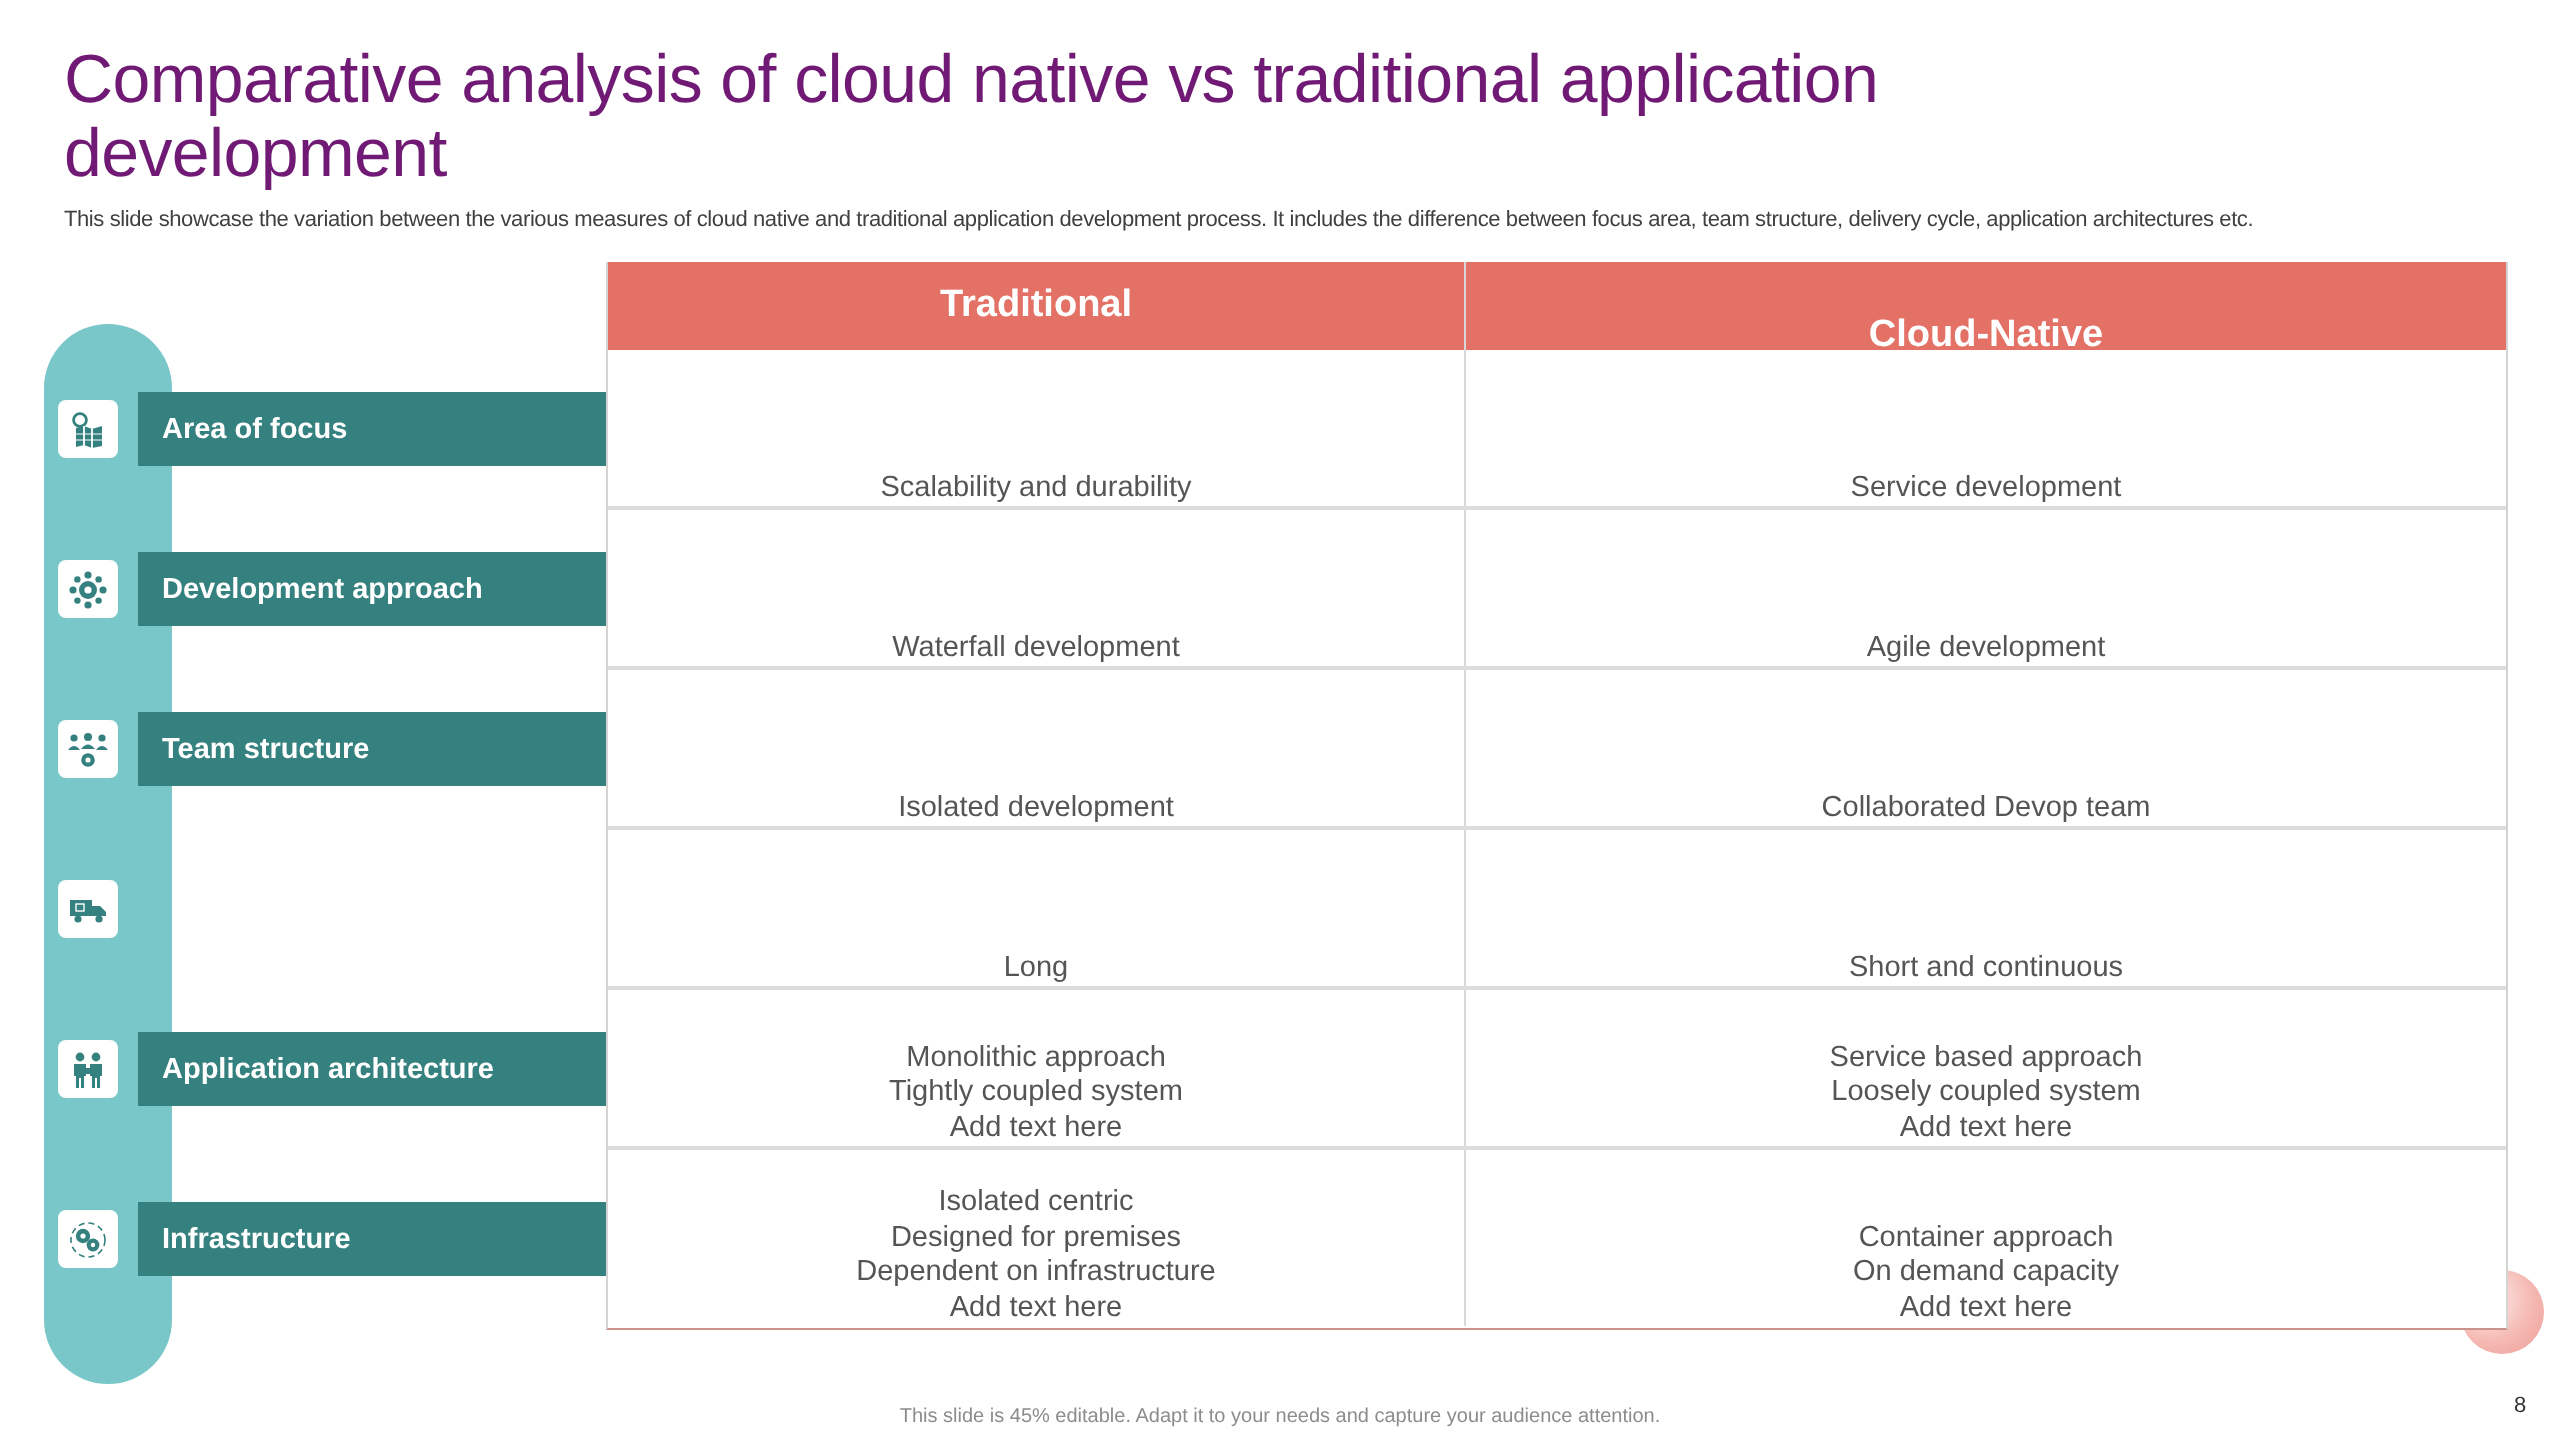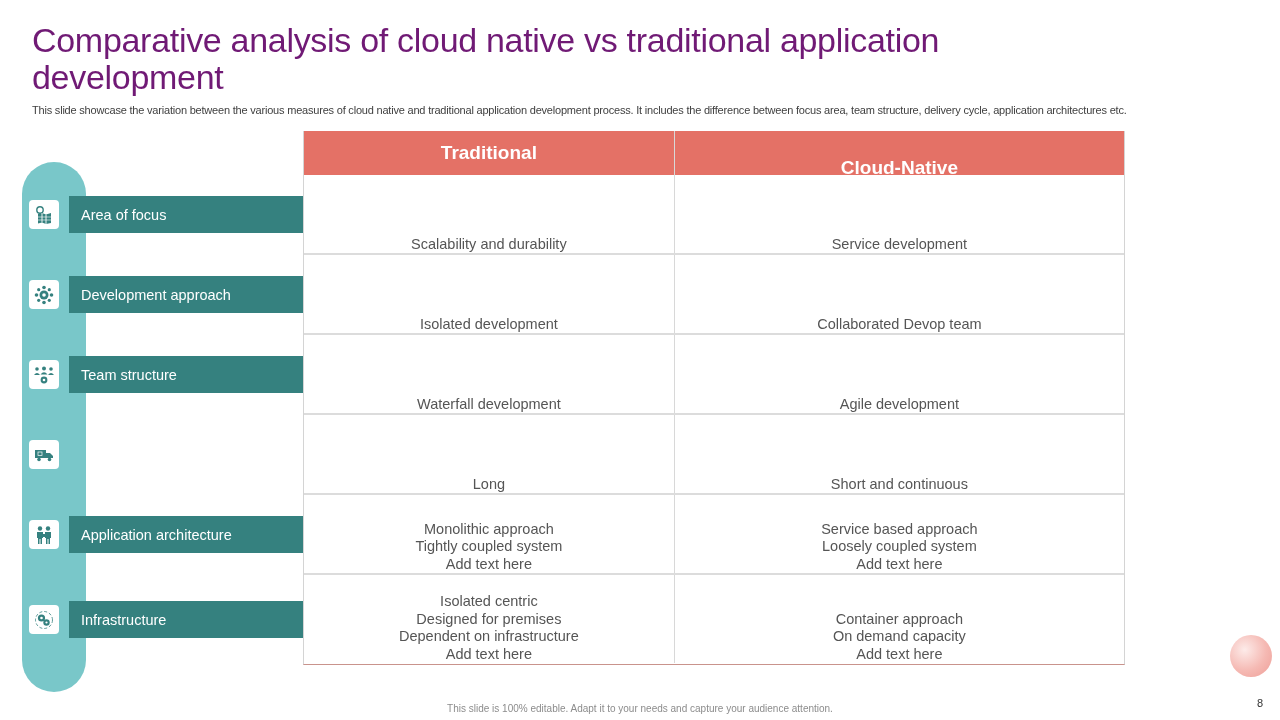--- a/index.html
+++ b/index.html
@@ -25,27 +25,27 @@
     .label-row {
       position: absolute; left: 29px; height: 37px; width: 274px;
     }
     .label-icon {
       position: absolute; left: 0; top: 4px; width: 30px; height: 29px;
       background: #ffffff; border-radius: 4px;
       display: flex; align-items: center; justify-content: center;
     }
     .label-bar {
       position: absolute; left: 40px; top: 0; width: 234px; height: 37px;
-      background: #35817f; color: #ffffff; font-weight: normal; font-size: 14.5px;
+      background: #35817f; color: #ffffff; font-weight: bold; font-size: 14.5px;
       display: flex; align-items: center; padding-left: 12px;
     }
 
     
     .table {
-      position: absolute; left: 303px; top: 131px; width: 822px; height: 534px;
+      position: absolute; left: 303px; top: 131px; width: 951px; height: 534px;
       border-left: 1px solid #d4d4d4; border-right: 1px solid #d4d4d4;
       border-bottom: 1px solid #c9938c;
     }
     .thead {
       display: flex; height: 44px; background: #e47166;
     }
     .th {
       color: #ffffff; font-weight: bold; font-size: 19px;
       display: flex; align-items: center; justify-content: center;
     }
@@ -184,33 +184,33 @@
     <div class="td col1">
       <span>Scalability and durability</span>
     </div>
     <div class="td col2">
       <span>Service development</span>
     </div>
   </div>
 
   <div class="trow">
     <div class="td col1">
+      <span>Waterfall development</span>
+    </div>
+    <div class="td col2">
+      <span>Agile development</span>
+    </div>
+  </div>
+
+  <div class="trow">
+    <div class="td col1">
       <span>Isolated development</span>
     </div>
     <div class="td col2">
       <span>Collaborated Devop team</span>
-    </div>
-  </div>
-
-  <div class="trow">
-    <div class="td col1">
-      <span>Waterfall development</span>
-    </div>
-    <div class="td col2">
-      <span>Agile development</span>
     </div>
   </div>
 
   <div class="trow">
     <div class="td col1">
       <span>Long</span>
     </div>
     <div class="td col2">
       <span>Short and continuous</span>
     </div>
@@ -237,14 +237,14 @@
       <span>Add text here</span>
     </div>
     <div class="td col2">
       <span>Container approach</span>
       <span>On demand capacity</span>
       <span>Add text here</span>
     </div>
   </div>
 </div>
 
-<div class="footer">This slide is 100% editable.  Adapt it to your  needs and capture your audience attention.</div>
+<div class="footer">This slide is 45% editable.  Adapt it to your  needs and capture your audience attention.</div>
 <div class="page-num">8</div>
 
 </body></html>

